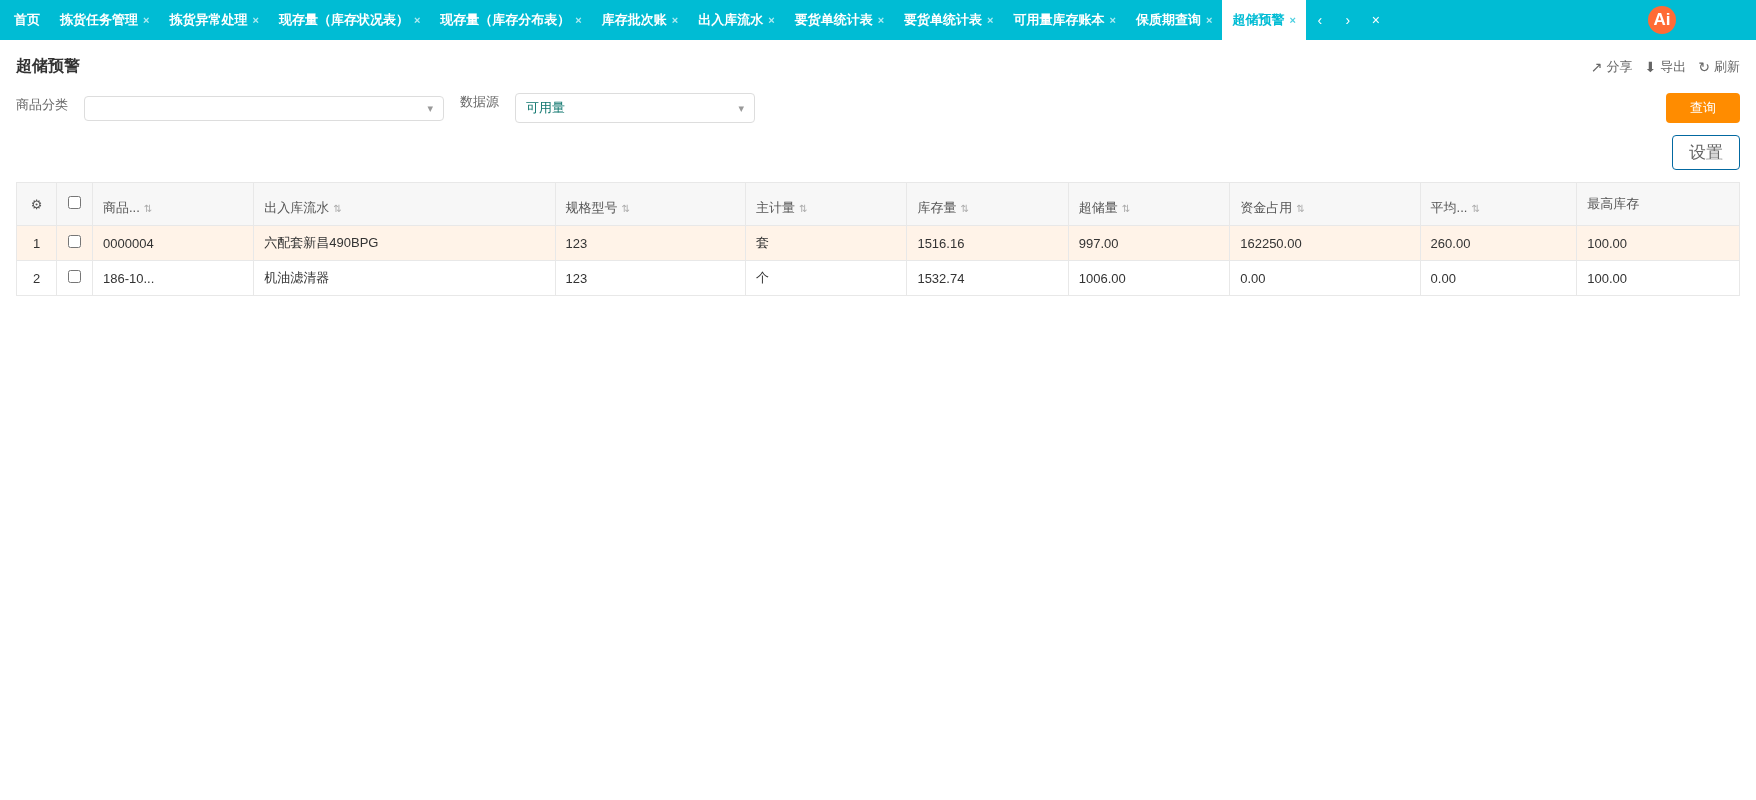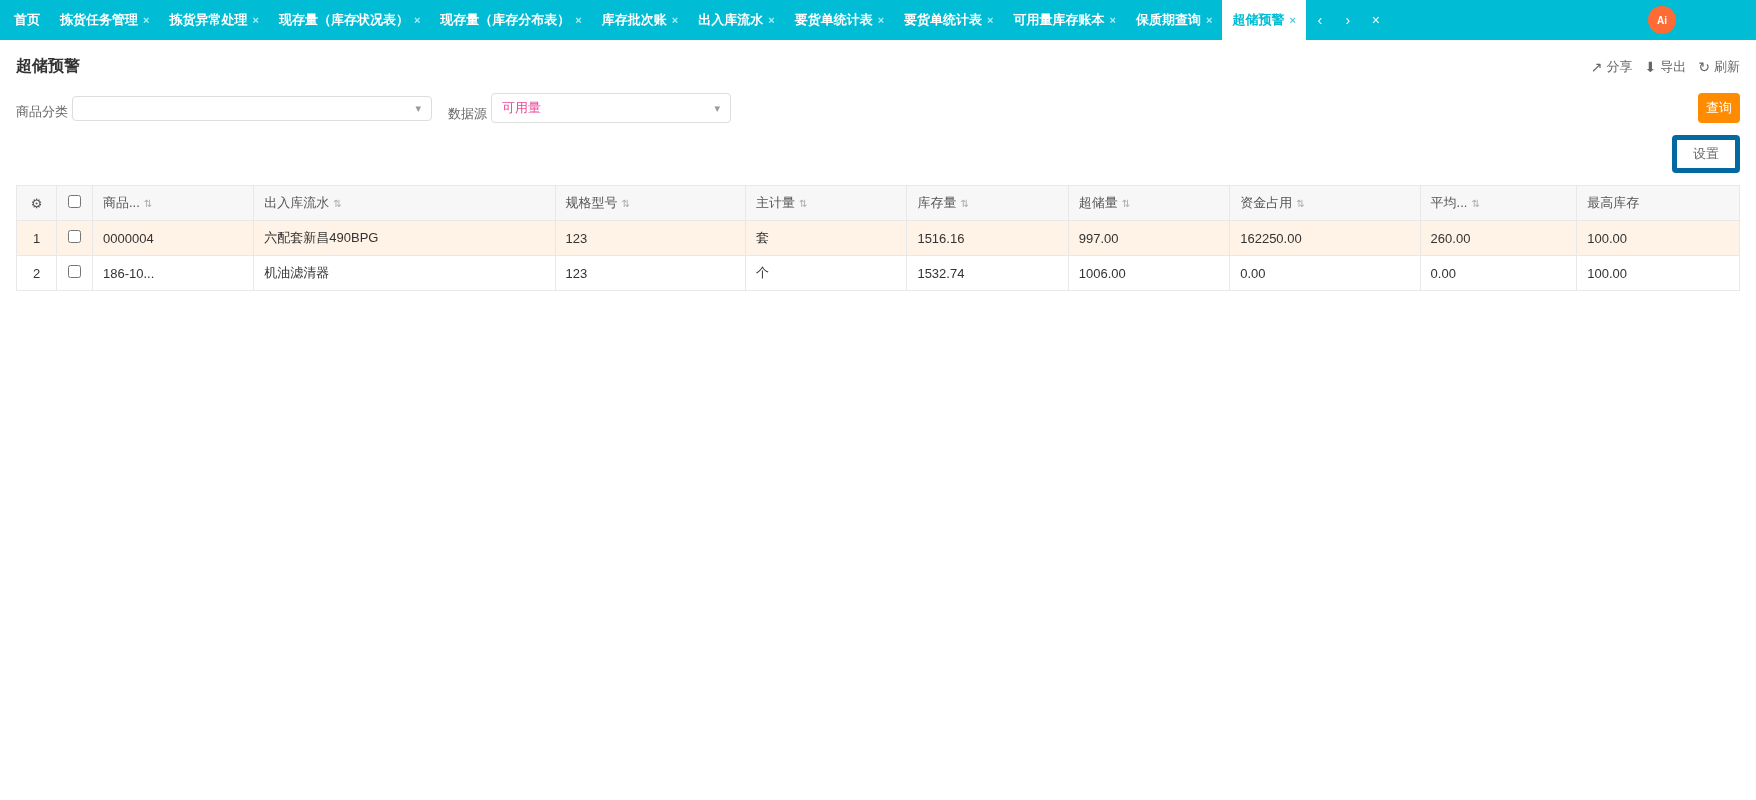--- a/index.html
+++ b/index.html
@@ -73,71 +73,71 @@
     .header-action-btn {
       display: flex;
       align-items: center;
       gap: 4px;
       color: #666;
       cursor: pointer;
       font-size: 13px;
     }
     .filter-item {
       display: flex;
-      align-items: flex-end;
-      gap: 4px;
+      align-items: flex-start;
+      gap: 16px;
     }
     .filter-label {
       color: #666;
       font-size: 13px;
       white-space: nowrap;
     }
     .filter-select {
       display: flex;
       align-items: center;
       border: 1px solid #ddd;
       border-radius: 4px;
       padding: 5px 10px;
       background: #fff;
       cursor: pointer;
       min-width: 240px;
       justify-content: space-between;
     }
     .filter-select-wide {
       min-width: 360px;
     }
-    .filter-select-text { color: #ec4899; }
+    .filter-select-text { color: #0f766e; }
     .filter-select-arrow { color: #999; font-size: 11px; }
 
     .btn-query {
       background: #ff8c00;
       color: #fff;
       border: none;
       border-radius: 4px;
-      padding: 6px 8px;
+      padding: 6px 24px;
       cursor: pointer;
       font-size: 13px;
       margin-left: auto;
     }
 
     .filter-row {
       display: flex;
       align-items: center;
       gap: 16px;
       margin-bottom: 12px;
     }
 
     .btn-settings {
       background: #fff;
       color: #666;
-      border: 5px solid #0369a1;
+      border: 1px solid #0369a1;
       border-radius: 4px;
       padding: 5px 16px;
       cursor: pointer;
-      font-size: 13px;
+      font-size: 17px;
     }
 
     
     .data-table {
       width: 100%;
       border-collapse: collapse;
       font-size: 13px;
     }
     .data-table th {
       background: #f7f7f7;
@@ -153,20 +153,21 @@
       padding: 8px 10px;
       color: #333;
     }
     .data-table tbody tr.highlighted { background: #fff3e8; }
 
     .th-with-sort {
       display: flex;
       align-items: center;
       gap: 4px;
       cursor: pointer;
+      margin-top: 8px;
     }
     .sort-icon { color: #aaa; font-size: 10px; }
 
     .row-num {
       text-align: center;
       color: #666;
     }
     .checkbox-cell { text-align: center; }
 
     
@@ -182,21 +183,21 @@
     }
     .avatar-circle {
       width: 28px;
       height: 28px;
       border-radius: 50%;
       background: #ff6b35;
       color: #fff;
       display: flex;
       align-items: center;
       justify-content: center;
-      font-size: 10px;
+      font-size: 17px;
       font-weight: bold;
     }
   </style>
 </head>
 <body>
 
 <div class="nav-bar">
   <div class="nav-item">
     <span>首页</span>
   </div>

